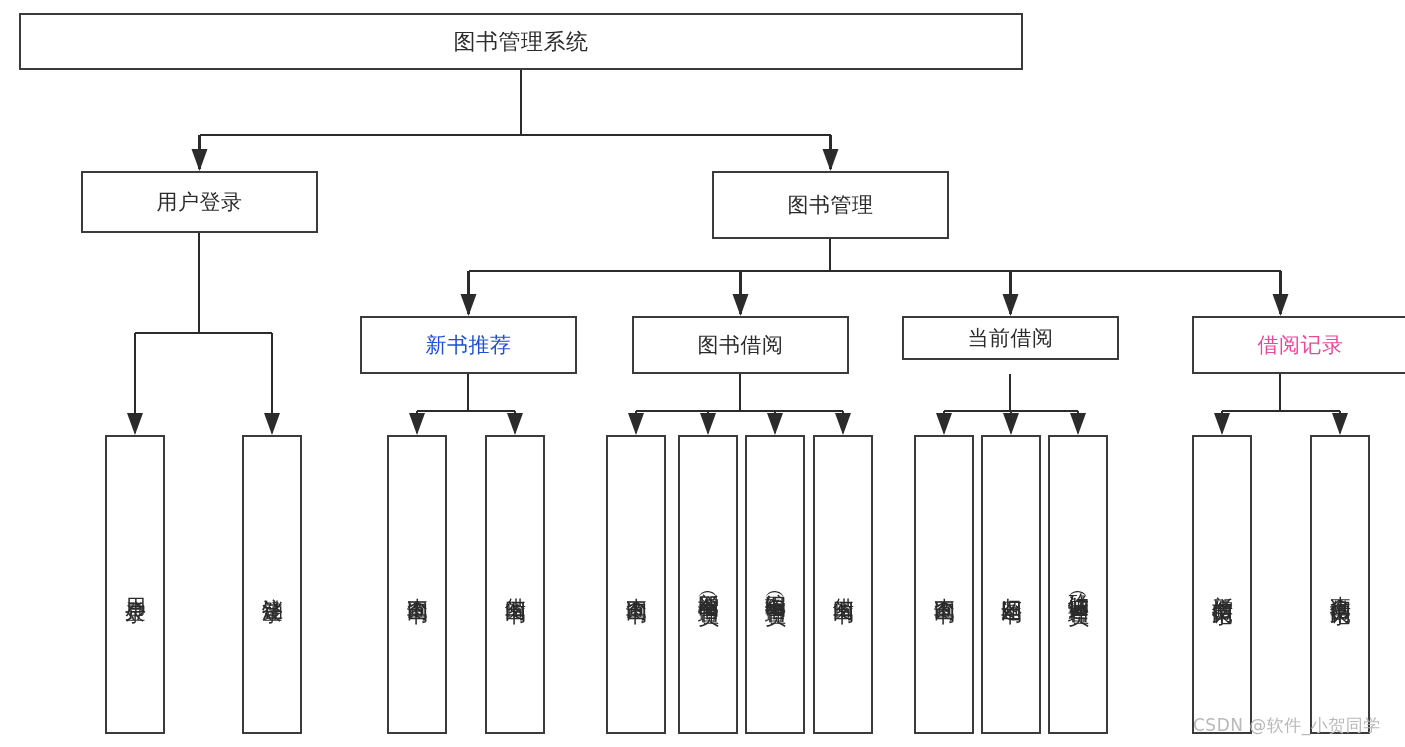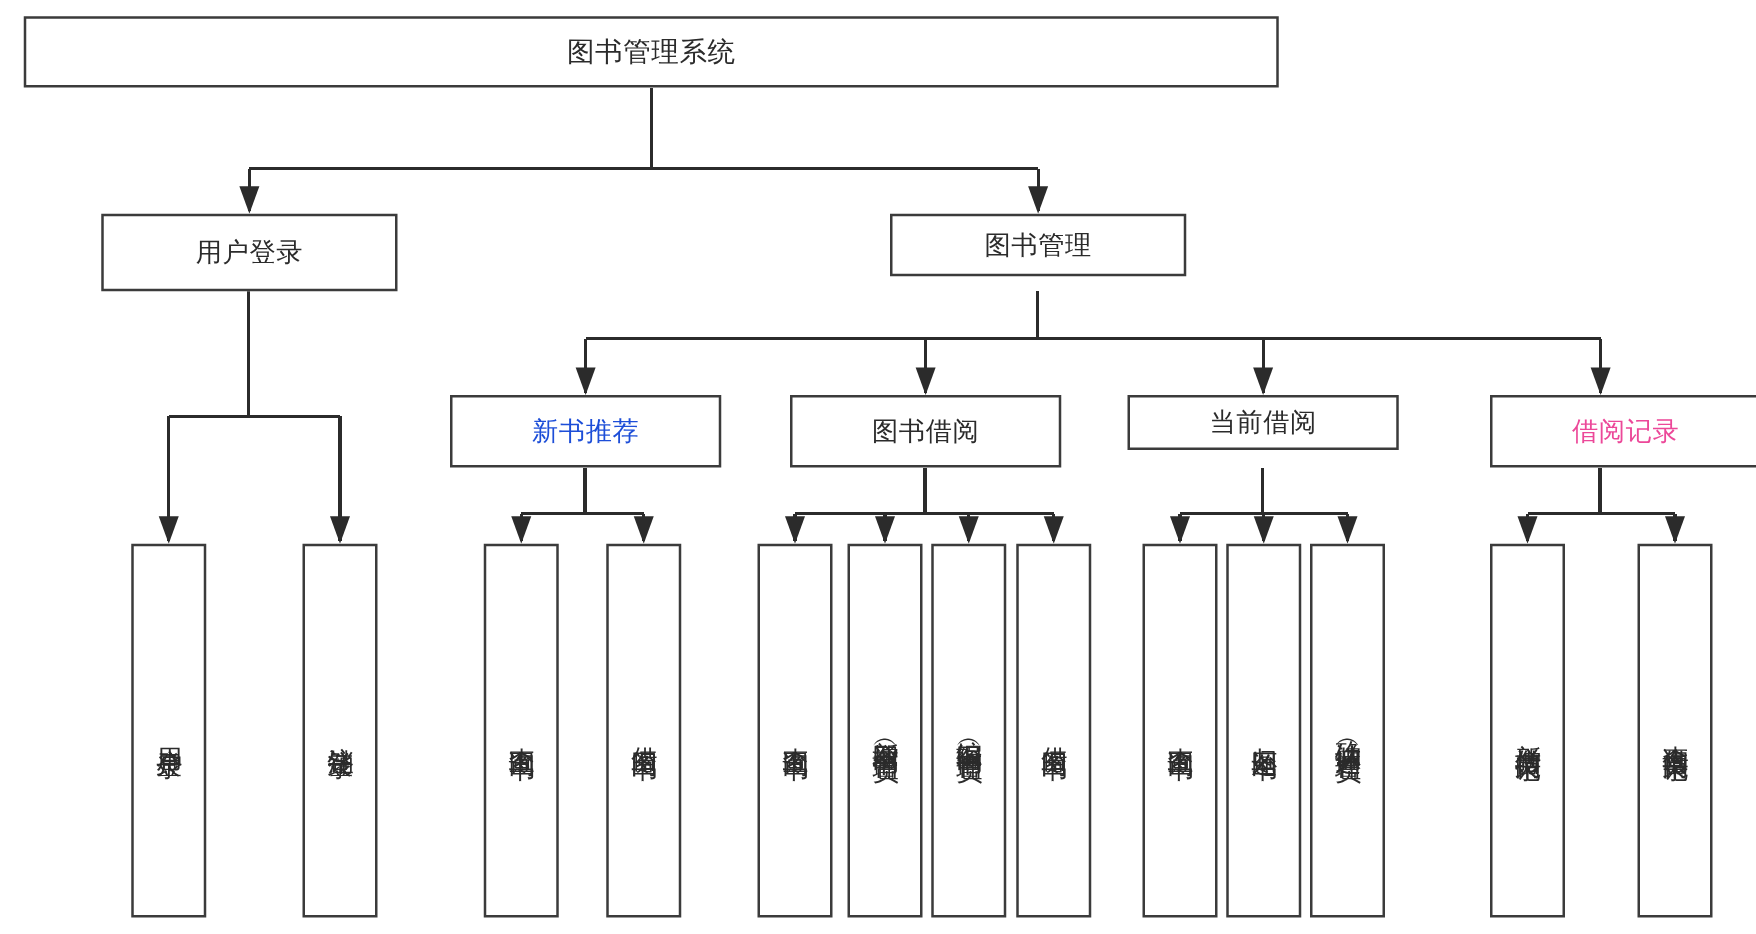--- a/index.html
+++ b/index.html
@@ -33,21 +33,20 @@
     display: flex;
     align-items: center;
     justify-content: center;
     color: #2b2b2b;
   }
   .node .label {
     text-align: center;
     line-height: 1.18;
     letter-spacing: 0.5px;
     white-space: pre;
-    font-family: Liberation Serif, serif;
   }
   .node.horizontal .label {
     font-size: 21px;
   }
   .node.vertical .label {
     writing-mode: vertical-rl;
     text-orientation: upright;
     font-size: 21px;
     letter-spacing: 2px;
     line-height: 1.1;
@@ -122,21 +121,21 @@
       <line x1="1340" y1="411" x2="1340" y2="433" stroke="#2b2b2b" stroke-width="2.5" shape-rendering="crispEdges"></line>
       <polygon points="1332,413 1348,413 1340,435" fill="#2b2b2b"></polygon>
     </svg>
   <div id="node-layer">
       <div class="node horizontal root" style="left: 19px; top: 13px; width: 1004px; height: 57px; border-color: rgb(59, 59, 59); background: rgb(255, 255, 255); color: rgb(43, 43, 43);">
         <span class="label">图书管理系统</span>
       </div>
       <div class="node horizontal" style="left: 81px; top: 171px; width: 237px; height: 62px; border-color: rgb(59, 59, 59); background: rgb(255, 255, 255); color: rgb(43, 43, 43);">
         <span class="label">用户登录</span>
       </div>
-      <div class="node horizontal" style="left: 712px; top: 171px; width: 237px; height: 50px; border-color: rgb(59, 59, 59); background: rgb(255, 255, 255); color: rgb(43, 43, 43);">
+      <div class="node horizontal" style="left: 712px; top: 171px; width: 237px; height: 68px; border-color: rgb(59, 59, 59); background: rgb(255, 255, 255); color: rgb(43, 43, 43);">
         <span class="label">图书管理</span>
       </div>
       <div class="node horizontal" style="left: 360px; top: 316px; width: 217px; height: 58px; border-color: rgb(59, 59, 59); background: rgb(255, 255, 255); color: #1d4ed8;">
         <span class="label">新书推荐</span>
       </div>
       <div class="node horizontal" style="left: 632px; top: 316px; width: 217px; height: 58px; border-color: rgb(59, 59, 59); background: rgb(255, 255, 255); color: rgb(43, 43, 43);">
         <span class="label">图书借阅</span>
       </div>
       <div class="node horizontal" style="left: 902px; top: 316px; width: 217px; height: 44px; border-color: rgb(59, 59, 59); background: rgb(255, 255, 255); color: rgb(43, 43, 43);">
         <span class="label">当前借阅</span>
@@ -177,13 +176,14 @@
       <div class="node vertical" style="left: 1048px; top: 435px; width: 60px; height: 299px; border-color: rgb(59, 59, 59); background: rgb(255, 255, 255); color: rgb(43, 43, 43);">
         <span class="label">确认归还（管理员）</span>
       </div>
       <div class="node vertical" style="left: 1192px; top: 435px; width: 60px; height: 299px; border-color: rgb(59, 59, 59); background: rgb(255, 255, 255); color: rgb(43, 43, 43);">
         <span class="label">新增借阅记录</span>
       </div>
       <div class="node vertical" style="left: 1310px; top: 435px; width: 60px; height: 299px; border-color: rgb(59, 59, 59); background: rgb(255, 255, 255); color: rgb(43, 43, 43);">
         <span class="label">查询借阅记录</span>
       </div>
     </div>
+  <div class="watermark" style="left: 1193px; top: 714px; color: rgb(185, 185, 185);">CSDN @软件_小贺同学</div>
 </div>
 
 </body></html>

